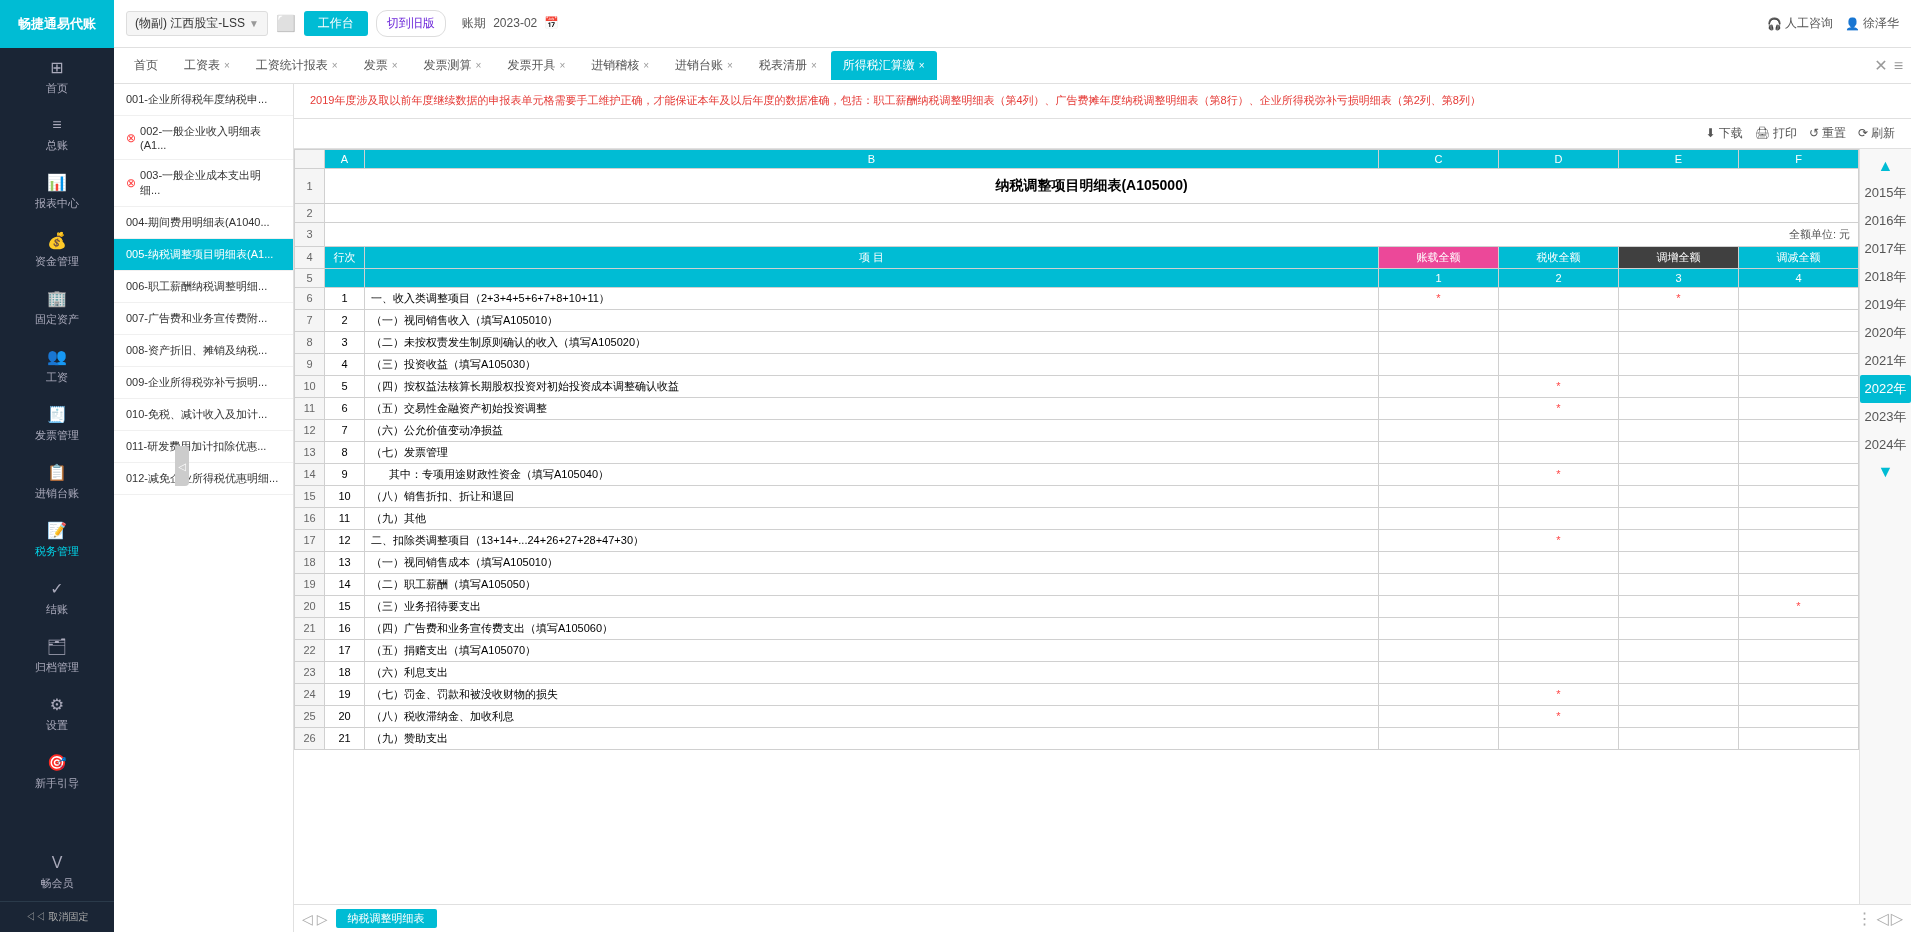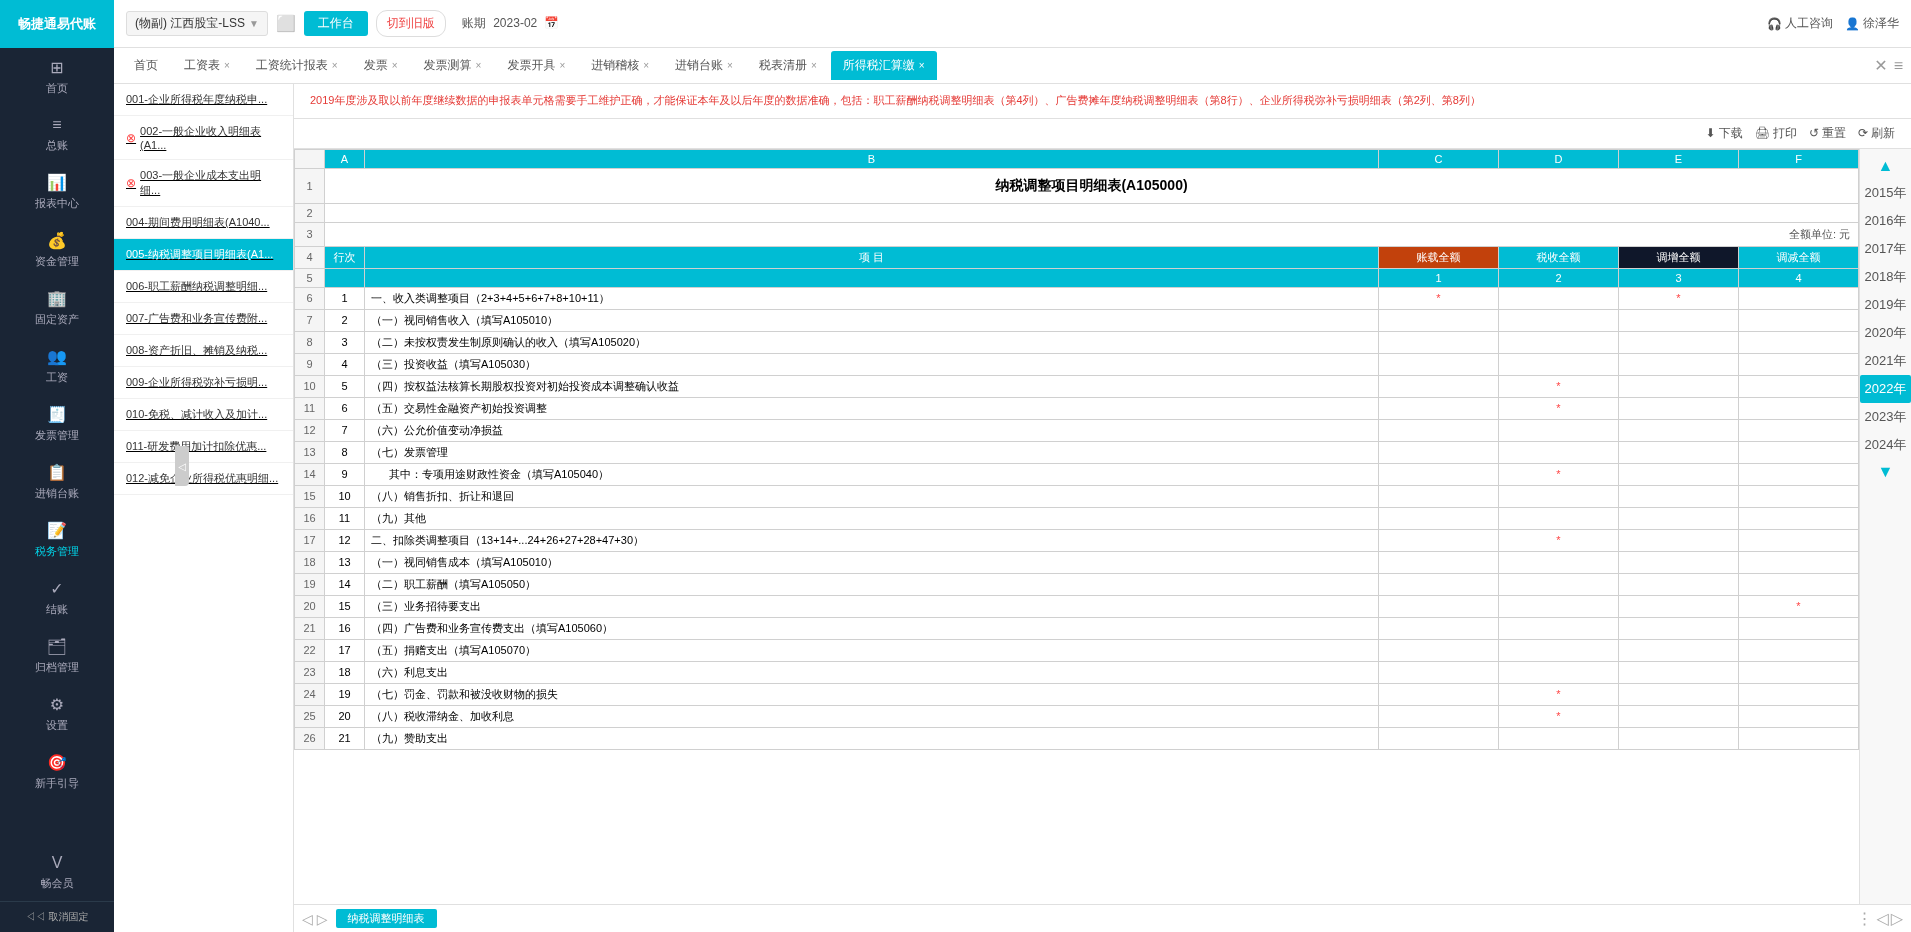--- a/index.html
+++ b/index.html
@@ -16,39 +16,39 @@
 
     
     .main { flex: 1; display: flex; flex-direction: column; overflow: hidden; }
 
     
     .topbar { background: #fff; height: 48px; display: flex; align-items: center; padding: 0 12px; border-bottom: 1px solid #e0e0e0; gap: 8px; flex-shrink: 0; }
     .company-select { display: flex; align-items: center; gap: 4px; font-size: 12px; color: #333; background: #f5f5f5; border: 1px solid #ddd; border-radius: 3px; padding: 3px 8px; cursor: pointer; }
     .company-select .arrow { font-size: 10px; color: #999; }
     .copy-icon { font-size: 16px; color: #999; cursor: pointer; }
     .workbench-btn { background: #00bcd4; color: #fff; border: none; border-radius: 3px; padding: 4px 14px; cursor: pointer; font-size: 12px; }
-    .oldver-btn { background: #fff; color: #ef4444; border: 1px solid #ddd; border-radius: 11px; padding: 4px 10px; cursor: pointer; font-size: 12px; }
+    .oldver-btn { background: #fff; color: #6d28d9; border: 1px solid #ddd; border-radius: 11px; padding: 4px 10px; cursor: pointer; font-size: 12px; }
     .period-label { font-size: 12px; color: #555; margin-left: 8px; }
     .topbar-right { margin-left: auto; display: flex; align-items: center; gap: 12px; }
     .service-btn { font-size: 12px; color: #555; cursor: pointer; display: flex; align-items: center; gap: 3px; }
     .user-btn { font-size: 12px; color: #555; cursor: pointer; display: flex; align-items: center; gap: 3px; }
 
     
     .tabbar { background: #fff; border-bottom: 1px solid #e0e0e0; display: flex; align-items: center; padding: 0 8px; height: 36px; flex-shrink: 0; overflow-x: auto; gap: 2px; }
     .tab { padding: 6px 12px; font-size: 12px; color: #555; cursor: pointer; white-space: nowrap; border-radius: 3px 3px 0 0; display: flex; align-items: center; gap: 4px; }
     .tab.active { background: #00bcd4; color: #fff; }
     .tab .close { font-size: 10px; color: #999; cursor: pointer; }
     .tab.active .close { color: #fff; }
     .tab-close-all { margin-left: auto; font-size: 16px; color: #999; cursor: pointer; }
 
     
     .content { flex: 1; display: flex; overflow: hidden; }
 
     
-    .left-panel { width: 180px; background: #fff; border-right: 1px solid #e0e0e0; display: flex; flex-direction: column; flex-shrink: 0; overflow-y: auto; text-decoration: underline; }
+    .left-panel { width: 180px; background: #fff; border-right: 1px solid #e0e0e0; display: flex; flex-direction: column; flex-shrink: 0; overflow-y: auto; }
     .left-panel-item { padding: 8px 12px; font-size: 11px; color: #333; cursor: pointer; border-bottom: 1px solid #f0f0f0; display: flex; align-items: center; gap: 4px; }
     .left-panel-item.active { background: #00bcd4; color: #fff; }
     .left-panel-item .err-icon { color: #f44; font-size: 12px; }
 
     
     .right-area { flex: 1; display: flex; flex-direction: column; overflow: hidden; position: relative; }
 
     
     .warning-bar { background: #fff; padding: 8px 16px; font-size: 11px; color: #e53935; border-bottom: 1px solid #e0e0e0; flex-shrink: 0; line-height: 1.6; }
 
@@ -312,23 +312,23 @@
 
               <tr>
                 <td class="row-num">3</td>
                 <td colspan="6" style="text-align:right;font-size:11px;color:#555;padding:4px 8px;">全额单位: 元</td>
               </tr>
 
               <tr>
                 <td class="row-num">4</td>
                 <td style="background:#00bcd4;color:#fff;text-align:center;margin-left:36px;">行次</td>
                 <td style="background:#00bcd4;color:#fff;text-align:center;">项 目</td>
-                <td style="background:#c2410c;color:#fff;text-align:center;font-family:Liberation Mono, monospace;">账载全额</td>
+                <td style="background:#ec4899;color:#fff;text-align:center;font-family:Liberation Mono, monospace;">账载全额</td>
                 <td style="background:#00bcd4;color:#fff;text-align:center;">税收全额</td>
-                <td style="background:#0f172a;color:#fff;text-align:center;">调增全额</td>
+                <td style="background:#404040;color:#fff;text-align:center;">调增全额</td>
                 <td style="background:#00bcd4;color:#fff;text-align:center;">调减全额</td>
               </tr>
 
               <tr>
                 <td class="row-num">5</td>
                 <td style="background:#00bcd4;"></td>
                 <td style="background:#00bcd4;"></td>
                 <td style="background:#00bcd4;color:#fff;text-align:center;">1</td>
                 <td style="background:#00bcd4;color:#fff;text-align:center;">2</td>
                 <td style="background:#00bcd4;color:#fff;text-align:center;">3</td>

